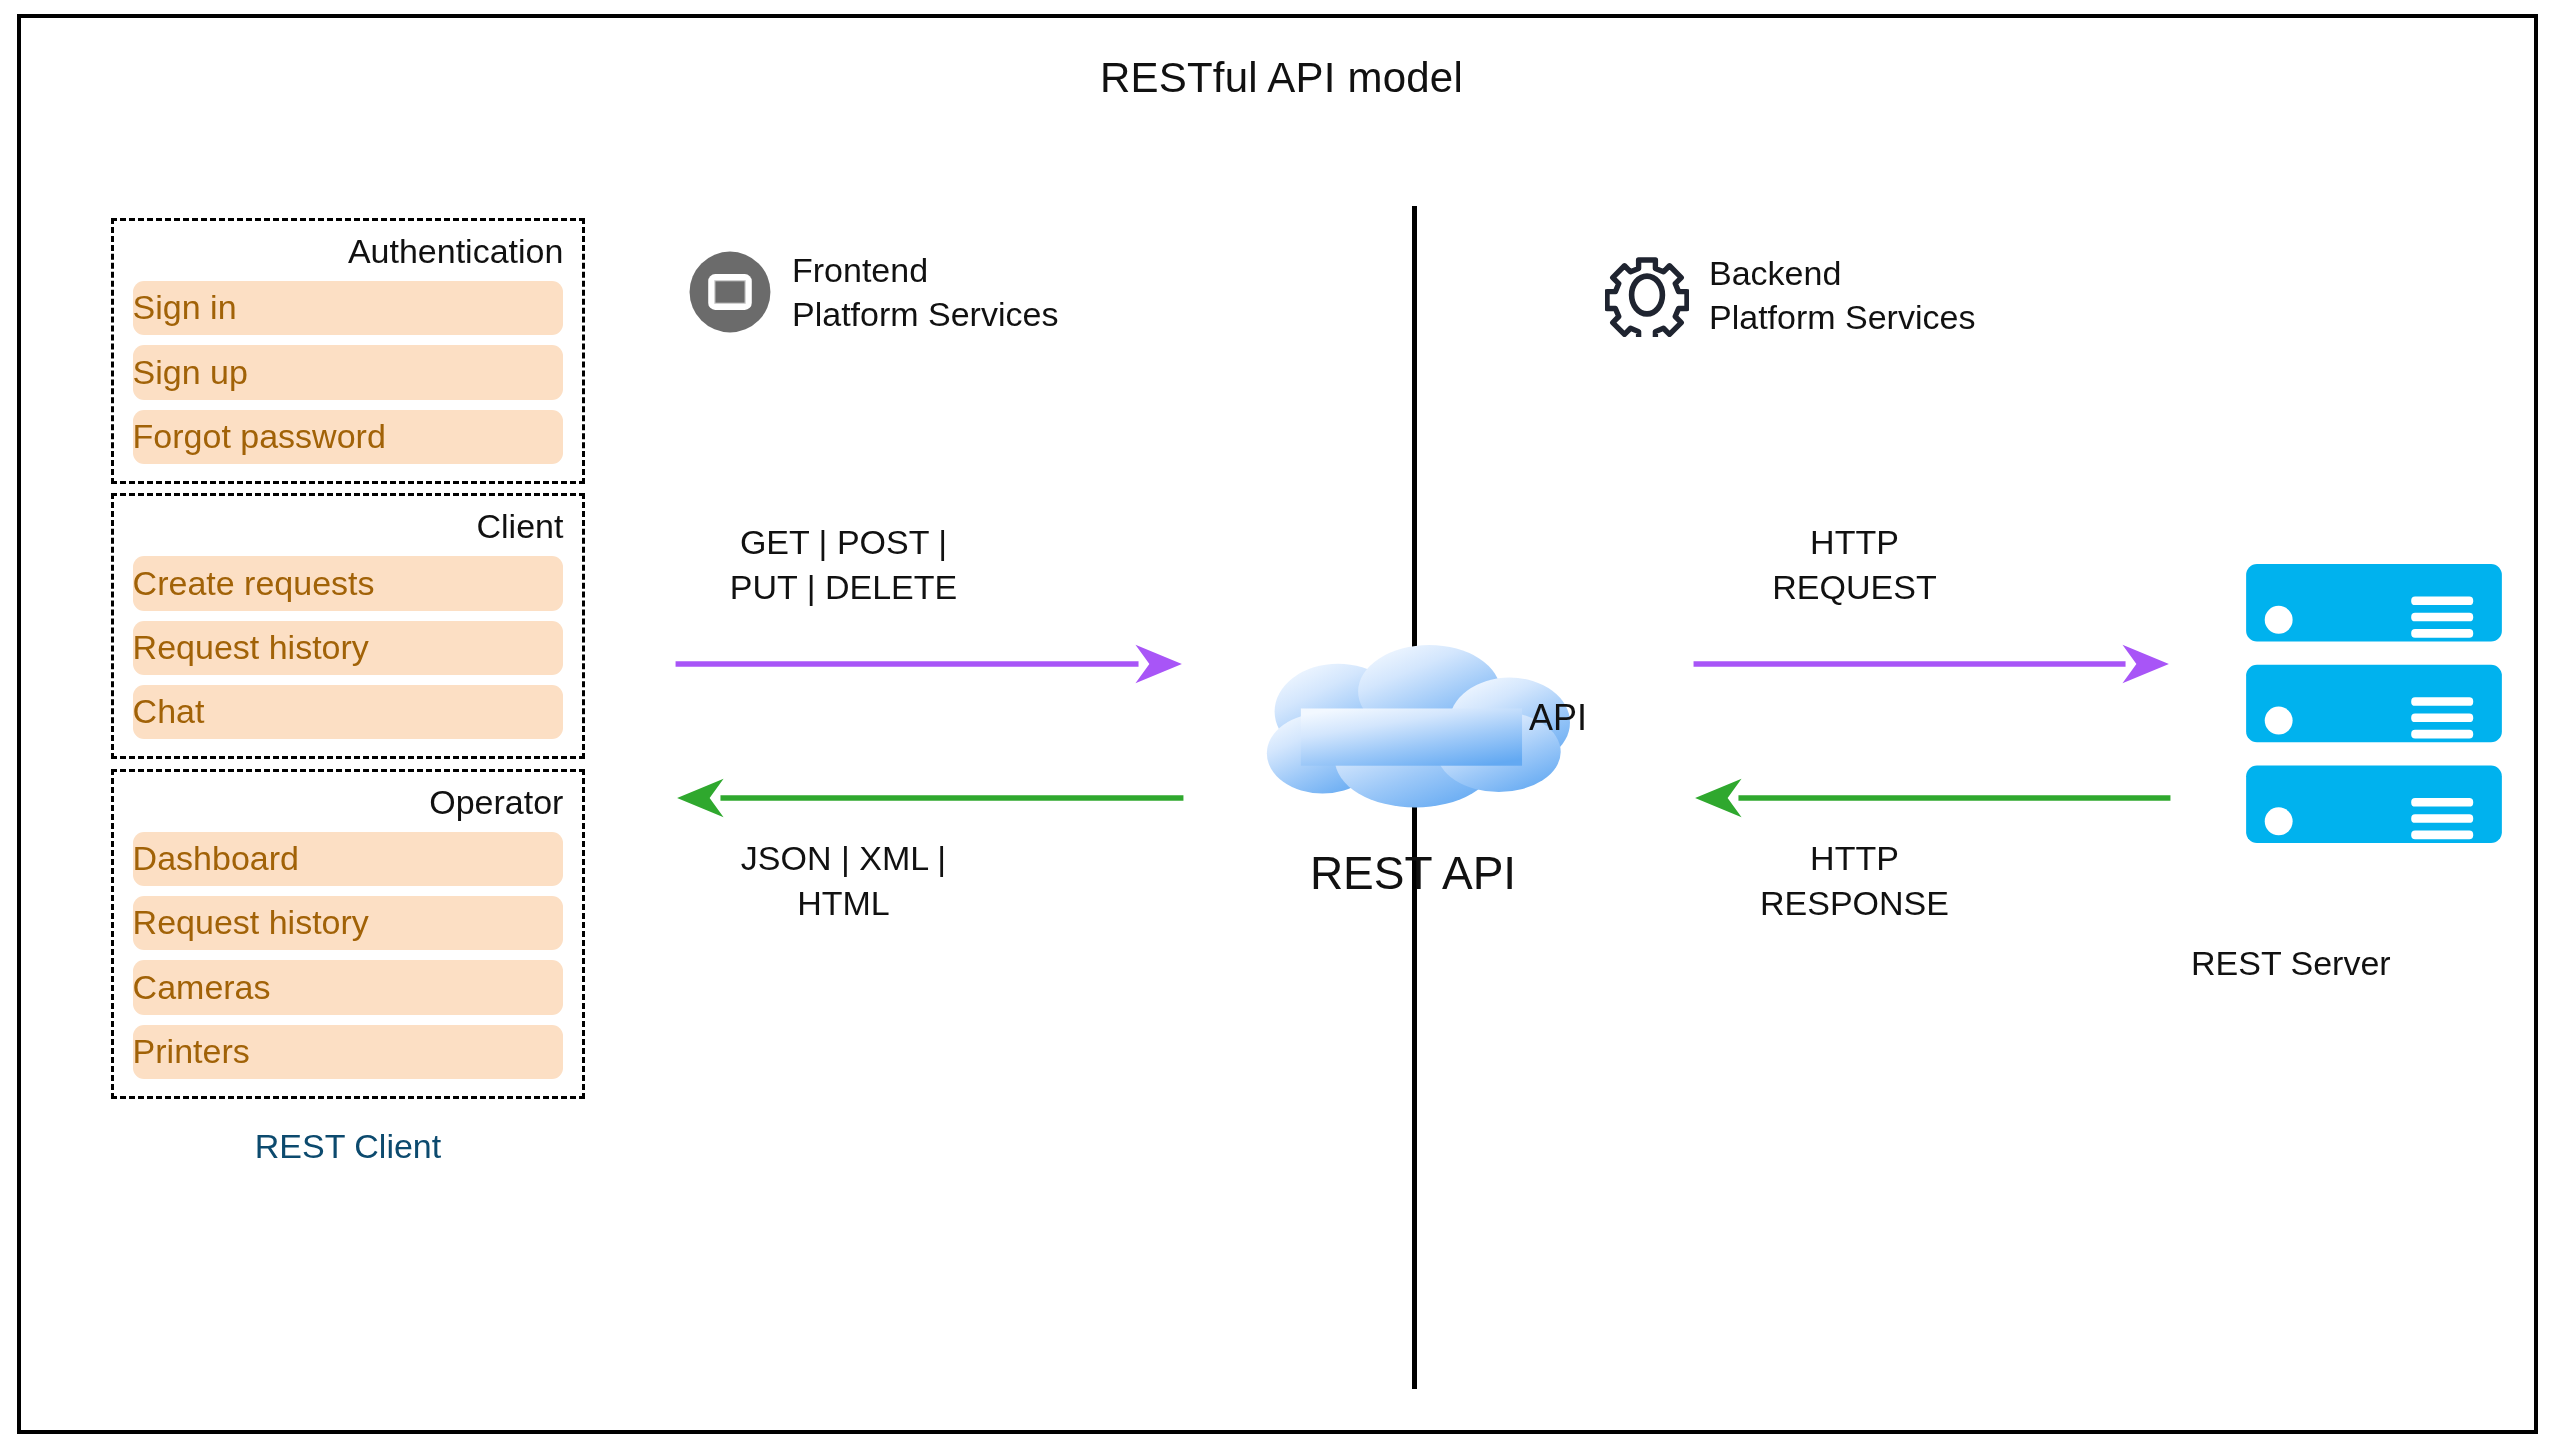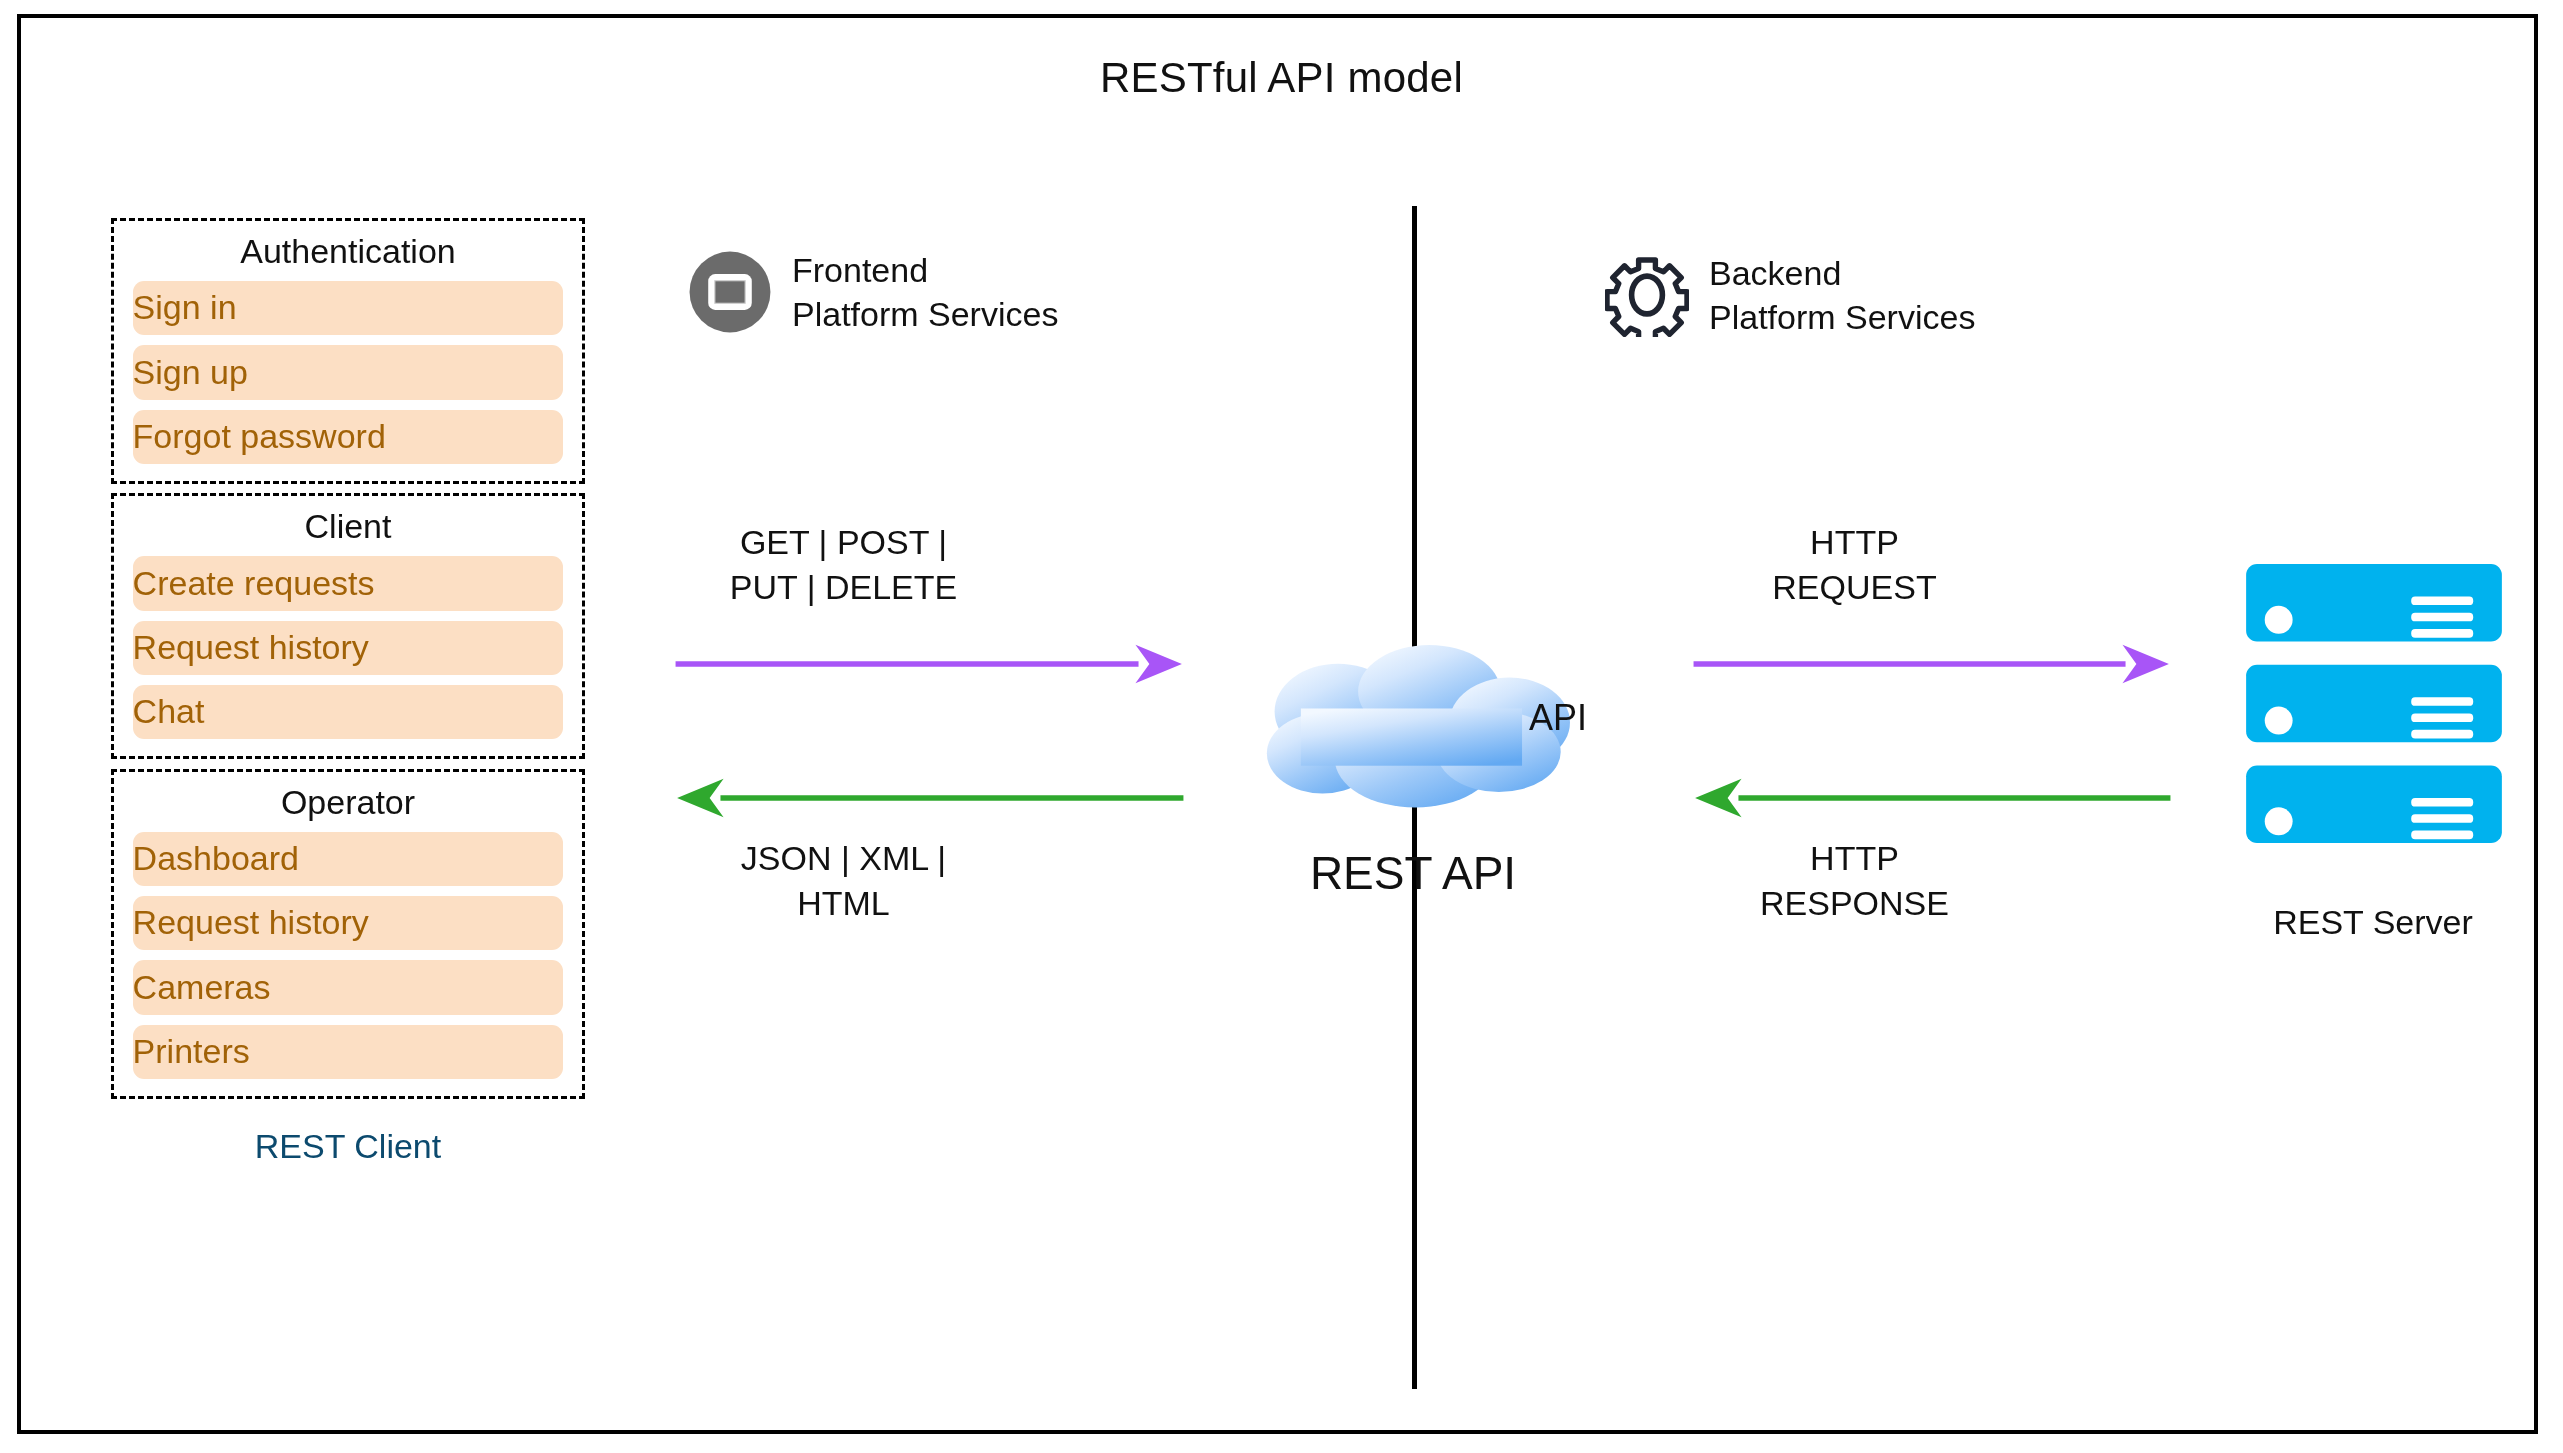--- a/index.html
+++ b/index.html
@@ -47,21 +47,21 @@
     width: 474px;
   }
   .group-box {
     border: 3.9px dashed #000000;
     box-sizing: border-box;
     padding: 11px 18.6px 17px 18.6px;
     margin-bottom: 9.3px;
     background: #ffffff;
   }
   .group-title {
-    text-align: center;
+    text-align: right;
     font-size: 34px;
     color: #111111;
     line-height: 1.12;
     margin-bottom: 11px;
   }
   .group-item {
     background: #fcdfc4;
     border-radius: 11px;
     text-align: left;
     font-size: 34px;
@@ -144,23 +144,22 @@
   #server-wrap {
     position: absolute;
     left: 2246px;
     top: 564px;
     width: 256px;
     height: 279px;
   }
   #server-caption {
     position: absolute;
     left: 2191px;
-    top: 903px;
+    top: 944px;
     width: 364px;
-    text-align: center;
     font-size: 34px;
     color: #111111;
   }
 </style>
 </head>
 <body>
 
 <div id="canvas">
 
   <div id="frame"></div>

